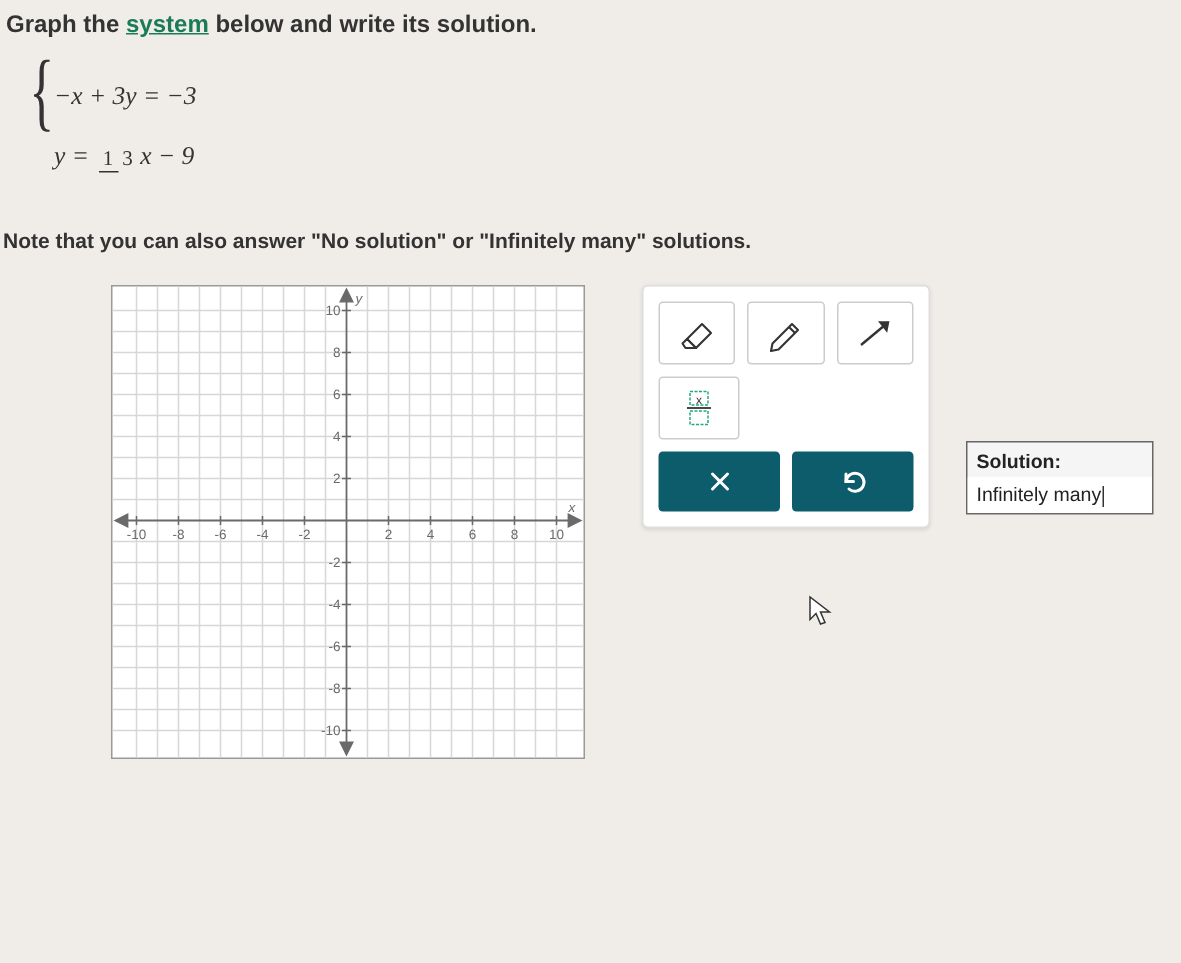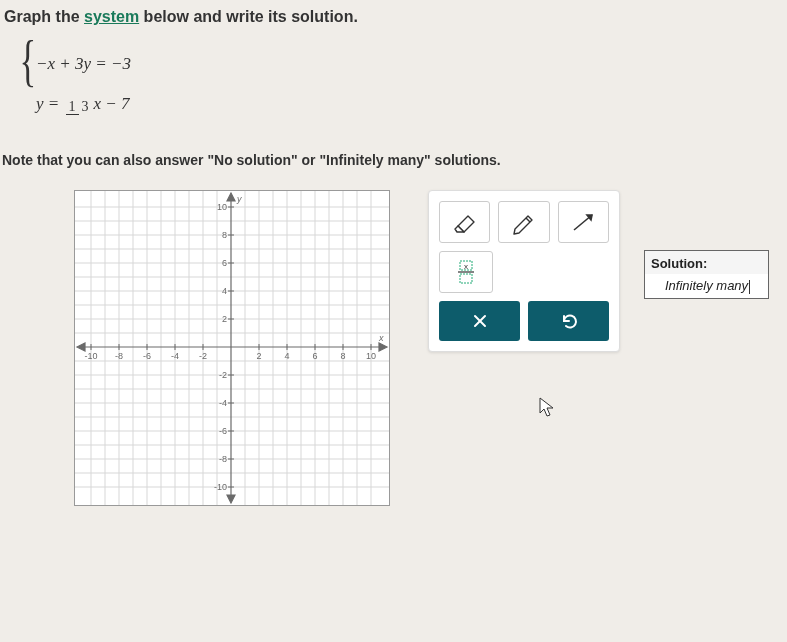--- a/index.html
+++ b/index.html
@@ -108,38 +108,37 @@
     align-items: center;
     justify-content: center;
     cursor: pointer;
   }
   .solution-box {
     border: 1px solid #666;
     background: #f5f5f5;
     width: 125px;
     padding: 0;
     overflow: hidden;
-    margin-top: 60px;
+    margin-top: 104px;
     margin-left: -14px;
   }
   .solution-label {
     font-size: 13px;
     font-weight: bold;
     padding: 5px 6px 3px 6px;
     color: #222;
   }
   .solution-value {
     background: #fff;
-    padding: 4px 4px 4px 20px;
+    padding: 4px 4px 4px 6px;
     font-size: 13px;
     white-space: nowrap;
     position: relative;
     color: #222;
     min-height: 22px;
-    font-style: italic;
   }
   .cursor-bar {
     display: inline-block;
     width: 1px;
     height: 14px;
     background: #333;
     vertical-align: middle;
     margin-left: 1px;
   }
   .mouse-cursor {
@@ -159,21 +158,21 @@
 <div class="question-text">
   <span>Graph the </span><span class="system-link">system</span><span> below and write its solution.</span>
 </div>
 
 <div class="equations">
   <span class="brace">{</span>
   <div class="eq-line">
     <i><span>−x + 3y = −3</span></i>
   </div>
   <div class="eq-line">
-    <i><span>y = </span></i><span class="frac"><span class="num">1</span><span class="den">3</span></span><i><span>x − 7</span></i>
+    <i><span>y = </span></i><span class="frac"><span class="num">1</span><span class="den">3</span></span><i><span>x − 9</span></i>
   </div>
 </div>
 
 <div class="note">Note that you can also answer "No solution" or "Infinitely many" solutions.</div>
 
 <div class="main-row">
 
   <div class="graph-box">
     <svg width="314" height="314" viewBox="0 0 314 314">
 

